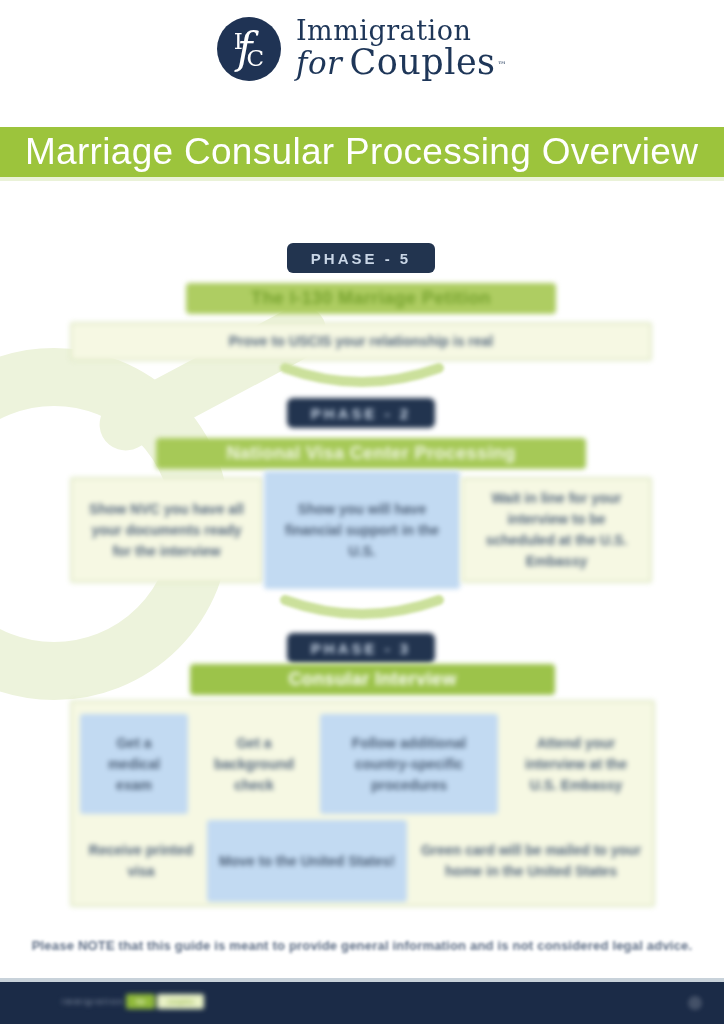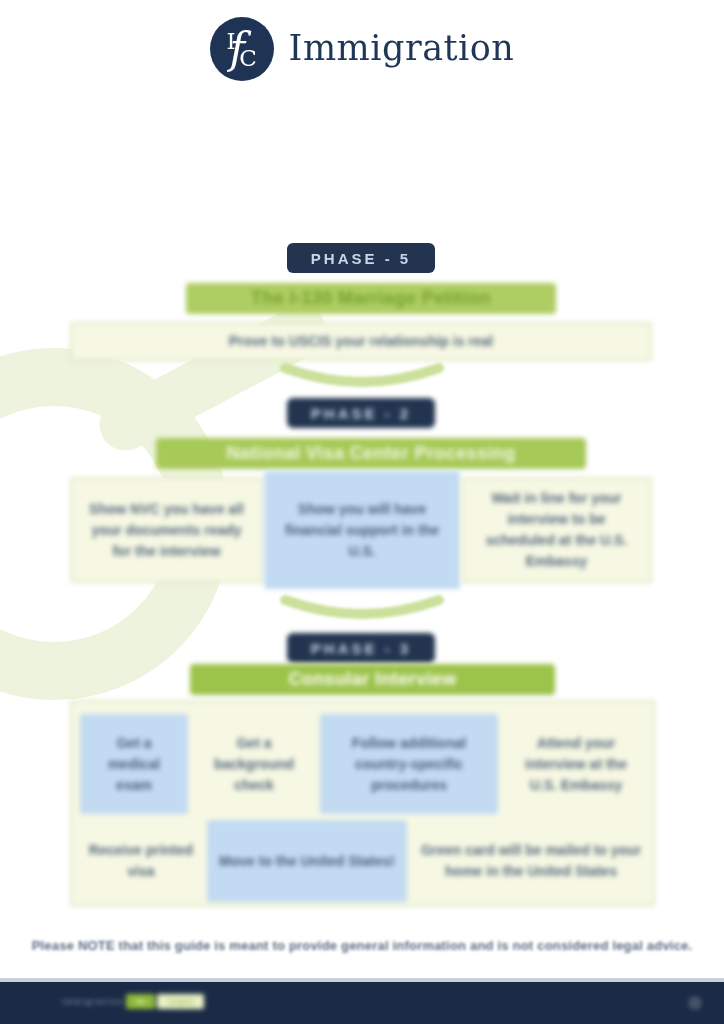--- a/index.html
+++ b/index.html
@@ -13,21 +13,21 @@
   .logo-row{display:flex;align-items:center;justify-content:center;gap:15px;margin-top:17px;}
   .logo-circle{
     width:64px;height:64px;border-radius:50%;background:#1f3354;color:#fff;
     display:flex;align-items:center;justify-content:center;
     font-family:"DejaVu Serif", serif;line-height:1;
   }
   .logo-circle .li{font-size:23px;transform:translate(2px,-8px);}
   .logo-circle .lf{font-size:42px;font-style:italic;margin:0 -4px;}
   .logo-circle .lc{font-size:23px;transform:translate(-2px,9px);}
   .wordmark{color:#1e3658;font-family:"DejaVu Serif", serif;line-height:1.02;}
-  .wm1{font-size:35px;letter-spacing:.5px;}
+  .wm1{font-size:27px;letter-spacing:.5px;}
   .wm2{font-size:35px;letter-spacing:.5px;}
   .wm2 .for{font-style:italic;font-size:31px;margin-right:7px;}
   .tm{font-size:9px;vertical-align:6px;margin-left:2px;}
   
   #banner{
     position:absolute;top:127px;left:0;width:724px;height:54px;
     background:#9cc43c;border-bottom:4px solid #eaf2d8;
     display:flex;align-items:center;box-sizing:border-box;
   }
   #banner .banner-title{
@@ -104,24 +104,28 @@
 
   <div id="header">
     <div class="logo-row">
       <div class="logo-circle">
         <span class="li">I</span>
         <span class="lf">f</span>
         <span class="lc">C</span>
       </div>
       <div class="wordmark">
         <div class="wm1">Immigration</div>
+        <div class="wm2"><span class="for">for</span><span>Couples</span><span class="tm">™</span></div>
       </div>
     </div>
   </div>
 
+  <div id="banner">
+    <div class="banner-title">Marriage Consular Processing Overview</div>
+  </div>
 
   <div class="ring"></div>
   <div class="swoosh"></div>
 
   <div class="abs badge blur-05" style="left:287px;top:243px;width:148px;height:30px;">PHASE - 5</div>
   <div class="abs phasebar bar1 blur-2" style="left:186px;top:283px;width:370px;height:31px;">The I-130 Marriage Petition</div>
   <div class="abs cream blur-2" style="left:70px;top:322px;width:582px;height:39px;">Prove to USCIS your relationship is real</div>
 
   <div class="abs chevron blur-1" style="left:277px;top:362px;width:170px;height:30px;">
     <svg width="170" height="30" viewBox="0 0 170 30">

